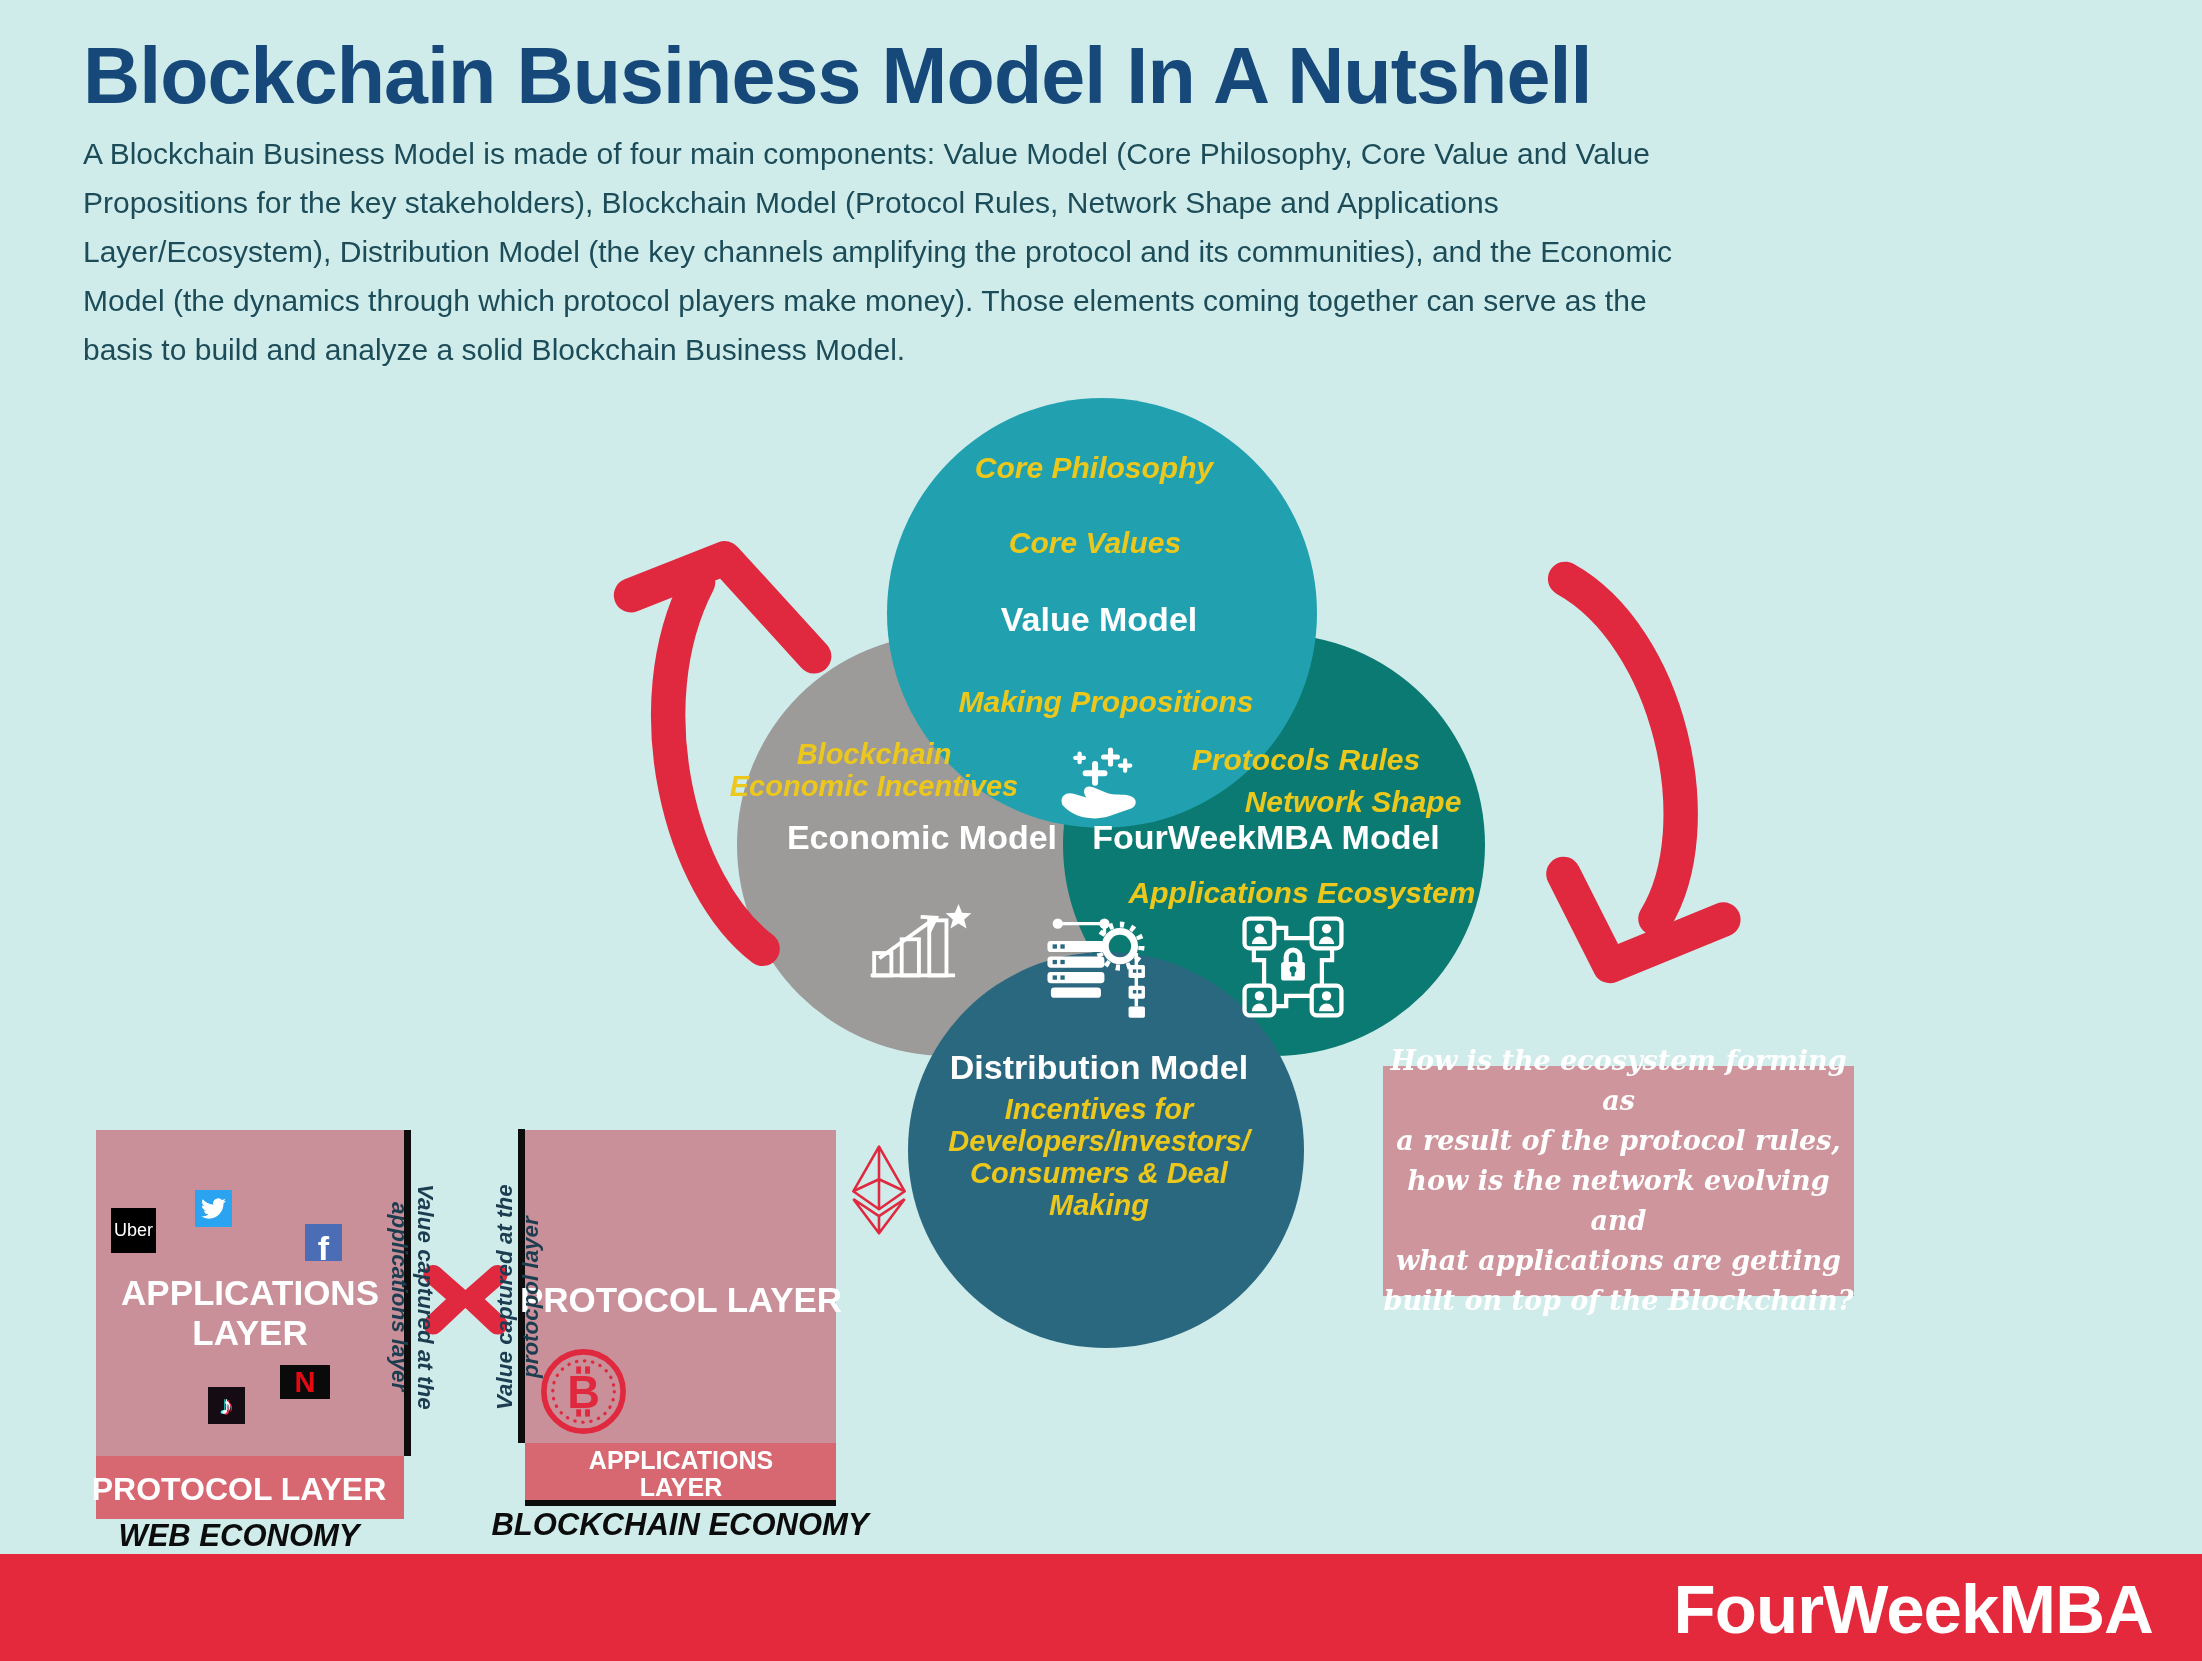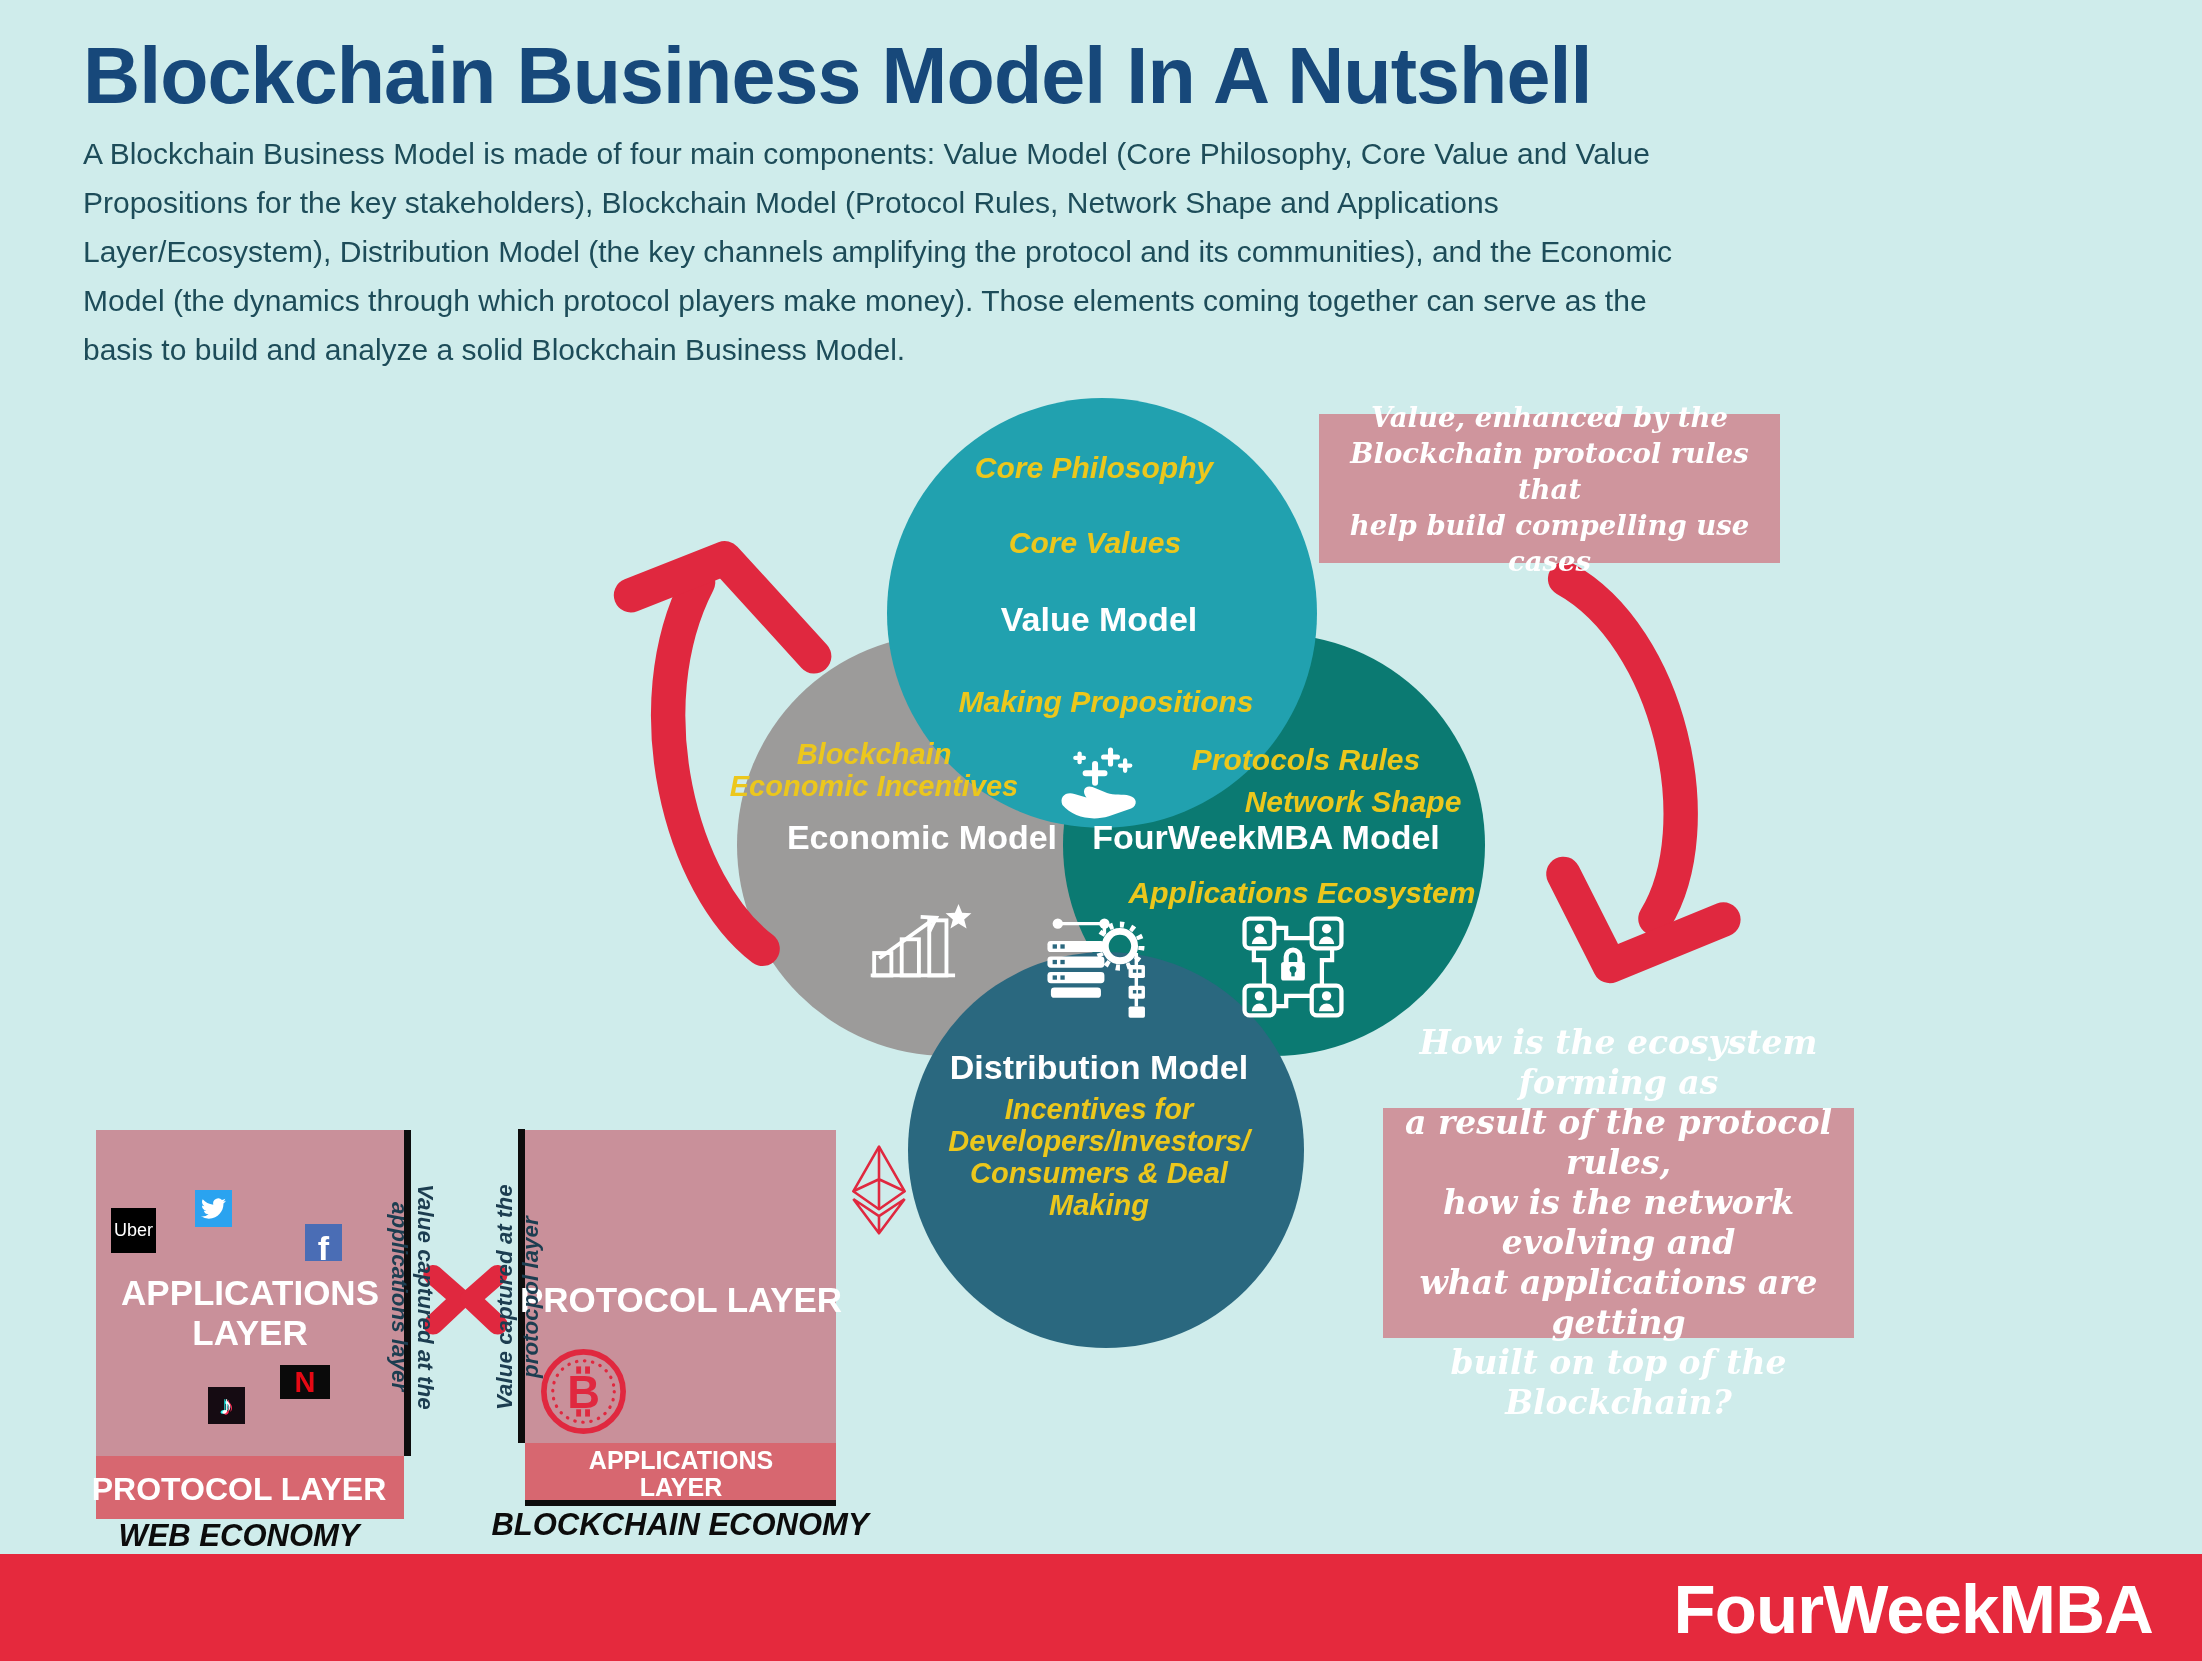--- a/index.html
+++ b/index.html
@@ -20,21 +20,21 @@
         font-size:30px;white-space:nowrap;text-align:center;}
   .ylab-multi{position:absolute;transform:translateX(-50%);color:#ecc71c;font-weight:bold;font-style:italic;
         font-size:29px;line-height:32px;white-space:pre-line;text-align:center;}
   .wlab{position:absolute;transform:translateX(-50%);color:#ffffff;font-weight:bold;font-size:34px;
         white-space:nowrap;text-align:center;}
   .callout{position:absolute;background:#cf959d;color:#ffffff;font-family:"DejaVu Serif",serif;
            font-weight:bold;font-style:italic;text-align:center;white-space:pre-line;
            display:flex;align-items:center;justify-content:center;}
   .callout-value{left:1319px;top:414px;width:461px;height:149px;font-size:27.5px;line-height:36px;}
   .callout-econ{left:225px;top:923px;width:414px;height:189px;font-size:26px;line-height:35px;}
-  .callout-eco{left:1383px;top:1108px;width:471px;height:230px;font-size:33px;line-height:40px;}
+  .callout-eco{left:1383px;top:1066px;width:471px;height:230px;font-size:27px;line-height:40px;}
   .econ-box{position:absolute;background:#c9909a;}
   .econ-strip{position:absolute;background:#d76770;}
   .blackline{position:absolute;background:#0d0d0d;}
   .layer-label{position:absolute;transform:translateX(-50%);color:#ffffff;font-weight:bold;
                text-align:center;white-space:pre-line;}
   .econ-caption{position:absolute;transform:translateX(-50%);color:#0c0c0c;font-weight:bold;
                 font-style:italic;font-size:31px;white-space:nowrap;}
   .side-label{position:absolute;color:#1c3d50;font-weight:bold;font-style:italic;font-size:22.4px;
               writing-mode:vertical-rl;text-align:center;height:284px;width:27.5px;line-height:26px;}
   .side-label.flip{transform:rotate(180deg);}
@@ -168,23 +168,20 @@
         <rect x="19" y="52" width="5" height="5"></rect>
       <rect x="10" y="70" width="5" height="5"></rect>
         <rect x="19" y="70" width="5" height="5"></rect>
       <rect x="103" y="63" width="4" height="4"></rect>
         <rect x="109" y="63" width="4" height="4"></rect>
       <rect x="103" y="87" width="4" height="4"></rect>
         <rect x="109" y="87" width="4" height="4"></rect>
     </g>
   </svg>
 
-  <div class="callout callout-value">Value, enhanced by the
-Blockchain protocol rules that
-help build compelling use cases</div>
   <div class="callout callout-eco">How is the ecosystem forming as
 a result of the protocol rules,
 how is the network evolving and
 what applications are getting
 built on top of the Blockchain?</div>
 
   <svg class="abs" style="left:849px;top:1144px;" width="60" height="92" viewBox="0 0 70 107">
     <g stroke="#e0283f" stroke-width="3" fill="none" stroke-linejoin="round">
       <path d="M35 3 L5 55 L35 76 L65 55 Z"></path>
       <path d="M35 3 V76 M5 55 L35 41 L65 55"></path>

